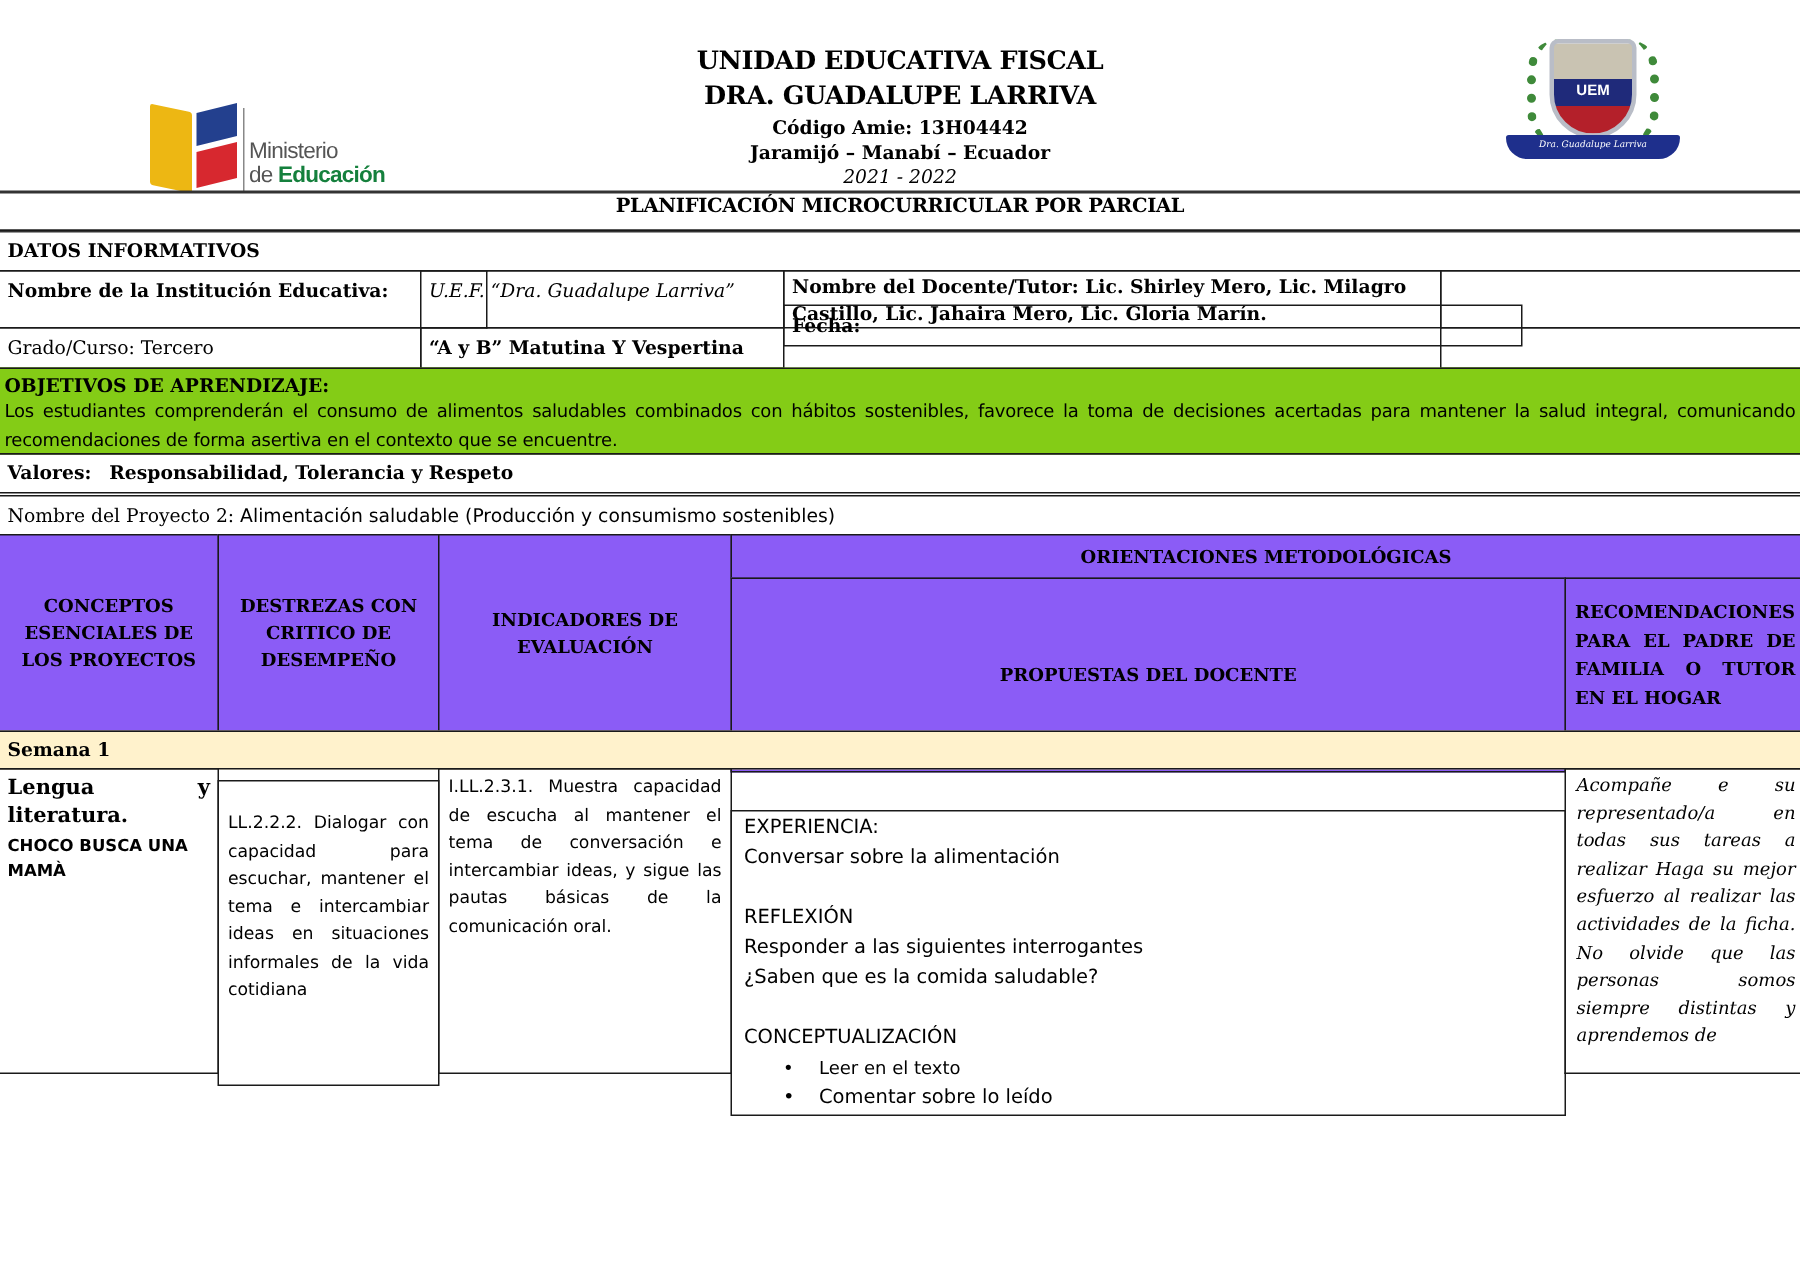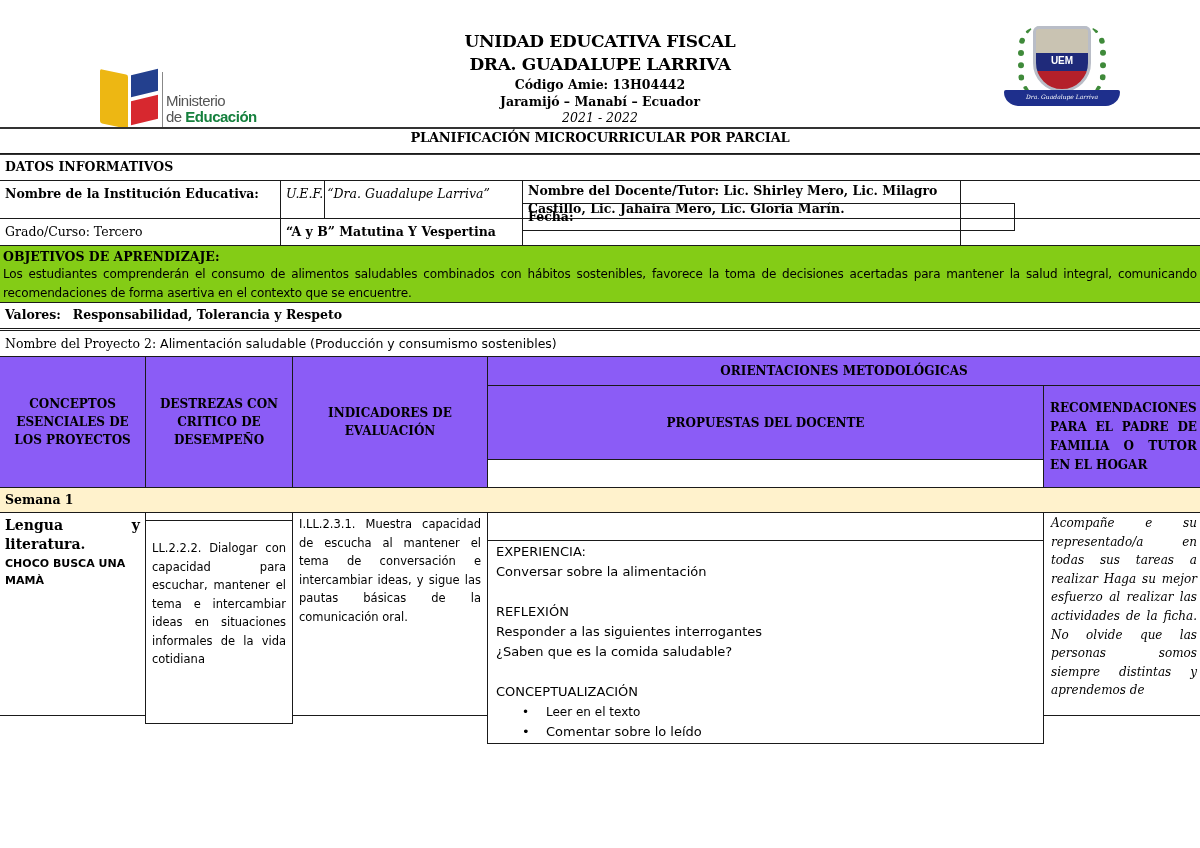--- a/index.html
+++ b/index.html
@@ -110,21 +110,21 @@
 </div>
 
 <div class="cell" style="left:0;top:330px;width:1200px;height:27px;padding-top:4px;border-left:none;border-right:none;">
   <span>Nombre del Proyecto 2: </span><span style="font-family:'DejaVu Sans',sans-serif;font-size:12.5px;">Alimentación saludable (Producción y consumismo sostenibles)</span>
 </div>
 
 <div class="cell blue hdr" style="left:0;top:356px;width:146px;height:132px;border-left:none;">CONCEPTOS ESENCIALES DE LOS PROYECTOS</div>
 <div class="cell blue hdr" style="left:145px;top:356px;width:148px;height:132px;">DESTREZAS CON CRITICO DE DESEMPEÑO</div>
 <div class="cell blue hdr" style="left:292px;top:356px;width:196px;height:132px;">INDICADORES DE EVALUACIÓN</div>
 <div class="cell blue hdr" style="left:487px;top:356px;width:713px;height:30px;border-right:none;">ORIENTACIONES METODOLÓGICAS</div>
-<div class="cell blue hdr" style="left:487px;top:385px;width:557px;height:75px;">PROPUESTAS DEL DOCENTE</div>
+<div class="cell blue hdr" style="left:487px;top:385px;width:557px;height:130px;">PROPUESTAS DEL DOCENTE</div>
 <div class="cell blue hdr-just" style="left:1043px;top:385px;width:157px;height:103px;border-right:none;padding:2px 3px 2px 6px;">RECOMENDACIONES PARA EL PADRE DE FAMILIA O TUTOR EN EL HOGAR</div>
 
 <div class="cell cream bold" style="left:0;top:487px;width:1200px;height:26px;padding-top:3px;border-left:none;border-right:none;">Semana 1</div>
 
 <div class="cell" style="left:0;top:512px;width:146px;height:204px;border-left:none;padding:3px 5px;">
   <div style="font-weight:bold;font-size:14px;line-height:19px;text-align:justify;text-align-last:justify;"><span>Lengua y literatura.</span></div>
   <div style="font-family:'DejaVu Sans',sans-serif;font-weight:bold;font-size:11px;line-height:17px;margin-top:1px;">CHOCO BUSCA UNA MAMÀ</div>
 </div>
 <div class="cell sans" style="left:145px;top:520px;width:148px;height:204px;padding:18px 6px;">LL.2.2.2. Dialogar con capacidad para escuchar, mantener el tema e intercambiar ideas en situaciones informales de la vida cotidiana</div>
 <div class="cell sans" style="left:292px;top:512px;width:196px;height:204px;padding:2px 6px;">I.LL.2.3.1. Muestra capacidad de escucha al mantener el tema de conversación e intercambiar ideas, y sigue las pautas básicas de la comunicación oral.</div>

